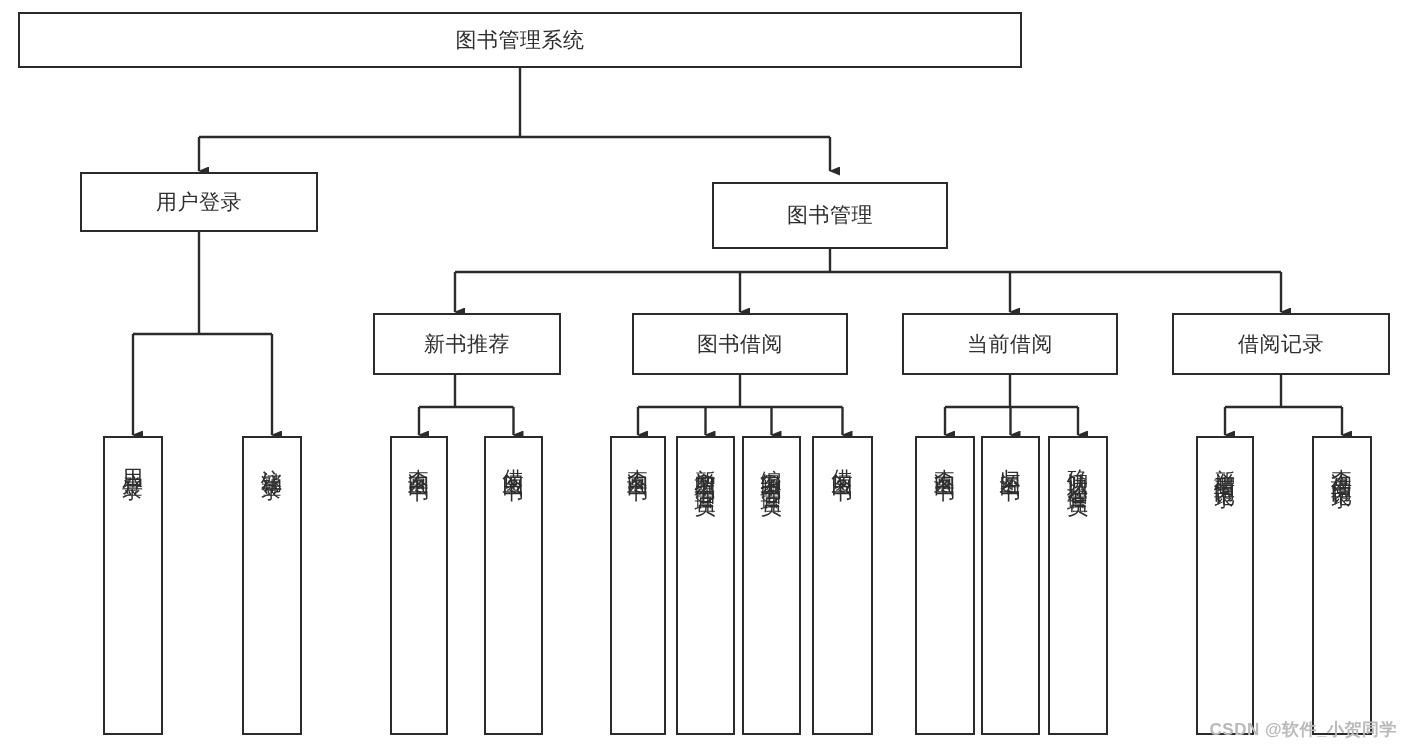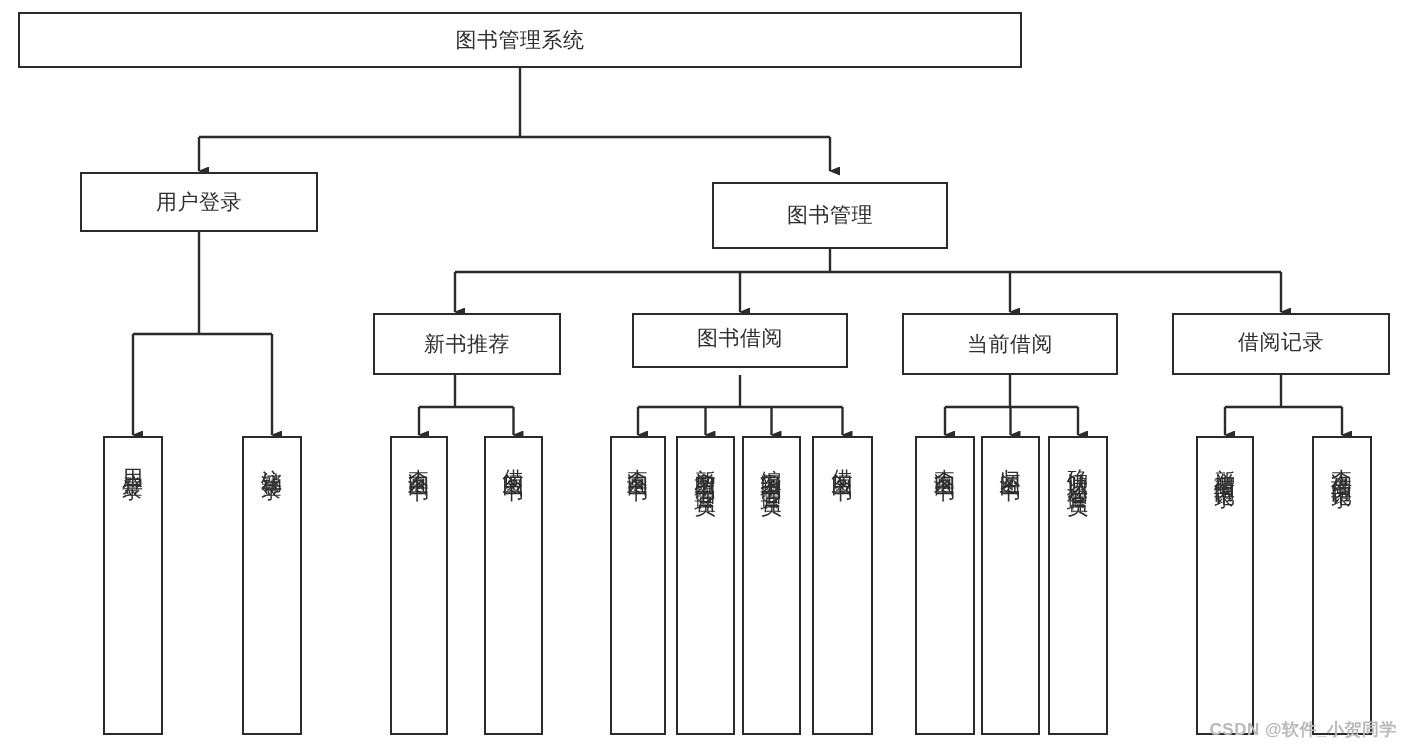--- a/index.html
+++ b/index.html
@@ -125,29 +125,29 @@
   </div>
 
   <div class="node horizontal" style="left: 712px; top: 172px; width: 236px; height: 67px; margin-top: 10px;">
     <span class="node-label">图书管理</span>
   </div>
 
   <div class="node horizontal" style="left: 361px; top: 313px; width: 188px; height: 62px; margin-left: 12px;">
     <span class="node-label">新书推荐</span>
   </div>
 
-  <div class="node horizontal" style="left: 632px; top: 313px; width: 216px; height: 55px; font-family: Liberation Mono, monospace;">
+  <div class="node horizontal" style="left: 632px; top: 313px; width: 216px; height: 62px;">
     <span class="node-label">图书借阅</span>
   </div>
 
   <div class="node horizontal" style="left: 902px; top: 313px; width: 216px; height: 62px;">
     <span class="node-label">当前借阅</span>
   </div>
 
-  <div class="node horizontal" style="left: 1172px; top: 313px; width: 218px; height: 62px; font-family: Liberation Mono, monospace;">
+  <div class="node horizontal" style="left: 1172px; top: 313px; width: 218px; height: 62px;">
     <span class="node-label">借阅记录</span>
   </div>
 
   <div class="node vertical" style="left: 103px; top: 436px; width: 60px; height: 299px;">
     <span class="node-label">用户登录</span>
   </div>
 
   <div class="node vertical" style="left: 242px; top: 436px; width: 60px; height: 299px;">
     <span class="node-label">注销登录</span>
   </div>

